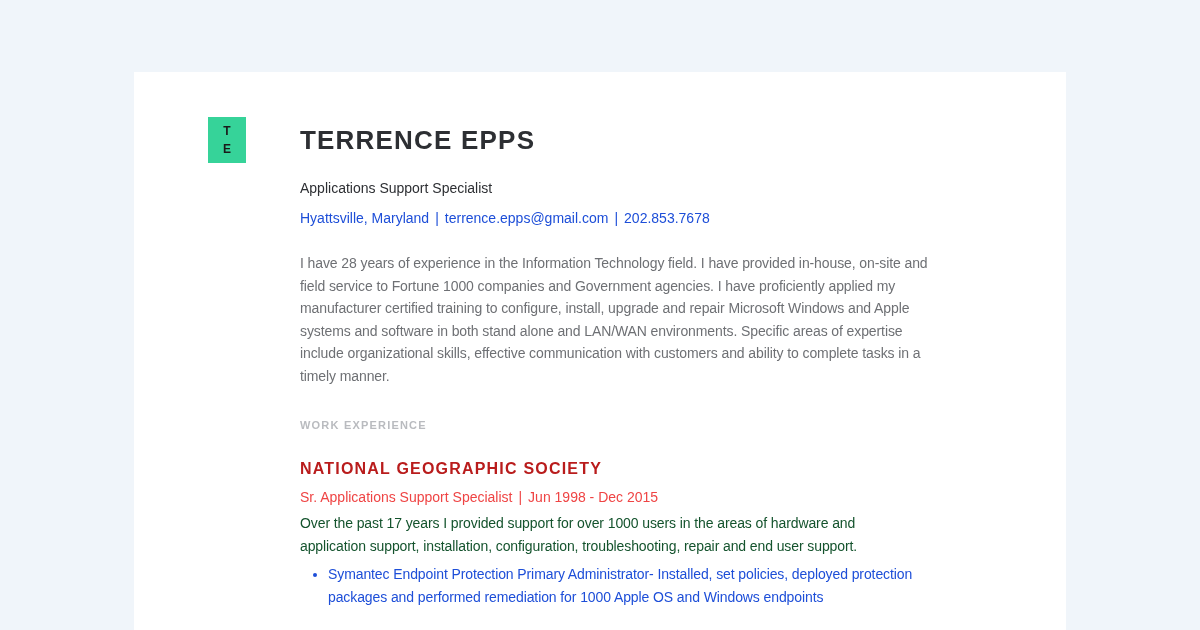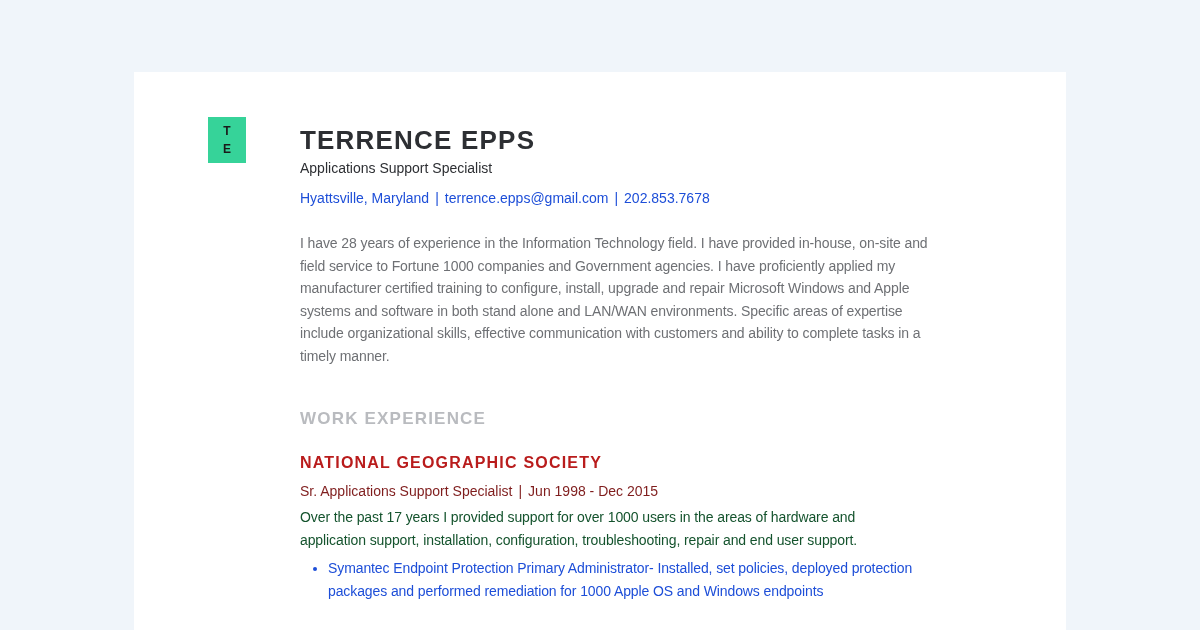--- a/index.html
+++ b/index.html
@@ -19,36 +19,36 @@
       width: 38px; height: 46px;
       background: #36d399;
       display: flex; flex-direction: column; align-items: center; justify-content: center;
       font-weight: 700; font-size: 12px; color: #1a1a1a; line-height: 18px;
     }
     .content { position: absolute; left: 166px; top: 50px; width: 640px; }
     .name {
       font-size: 26px; font-weight: 700; letter-spacing: 1.2px; color: #2d2f33;
       margin: 0; line-height: 36px;
     }
-    .title { font-size: 14px; color: #2d2f33; line-height: 20px; }
+    .title { margin-top: 20px; font-size: 14px; color: #2d2f33; line-height: 20px; }
     .contact { margin-top: 10px; font-size: 14px; color: #1d4ed8; line-height: 20px; }
     .contact .sep { margin: 0 6px; }
     .summary {
       margin-top: 24px; font-size: 14px; color: #6e7074; line-height: 22.5px;
       width: 635px; letter-spacing: -0.1px;
     }
     .section-label {
-      margin-top: 45px; font-size: 17px; font-weight: 700; letter-spacing: 1.2px;
+      margin-top: 31px; font-size: 11px; font-weight: 700; letter-spacing: 1.2px;
       color: #b9bbbf; line-height: 14px;
     }
     .company {
       margin-top: 26px; font-size: 16px; font-weight: 700; letter-spacing: 1.2px;
       color: #b91c1c; line-height: 22px;
     }
-    .role { margin-top: 7px; font-size: 14px; color: #7f1d1d; line-height: 20px; }
+    .role { margin-top: 7px; font-size: 14px; color: #ef4444; line-height: 20px; }
     .role .sep { margin: 0 6px; }
     .desc { margin-top: 5px; font-size: 14px; color: #14532d; line-height: 22.5px; width: 620px; letter-spacing: -0.1px; }
     .bullets { margin: 6px 0 0 0; padding-left: 28px; font-size: 14px; color: #1d4ed8; line-height: 22.5px; width: 590px; letter-spacing: -0.1px; }
     .bullets li { padding-left: 0; }
   </style>
 </head>
 <body>
 
 <div class="card">
   <div class="logo">

